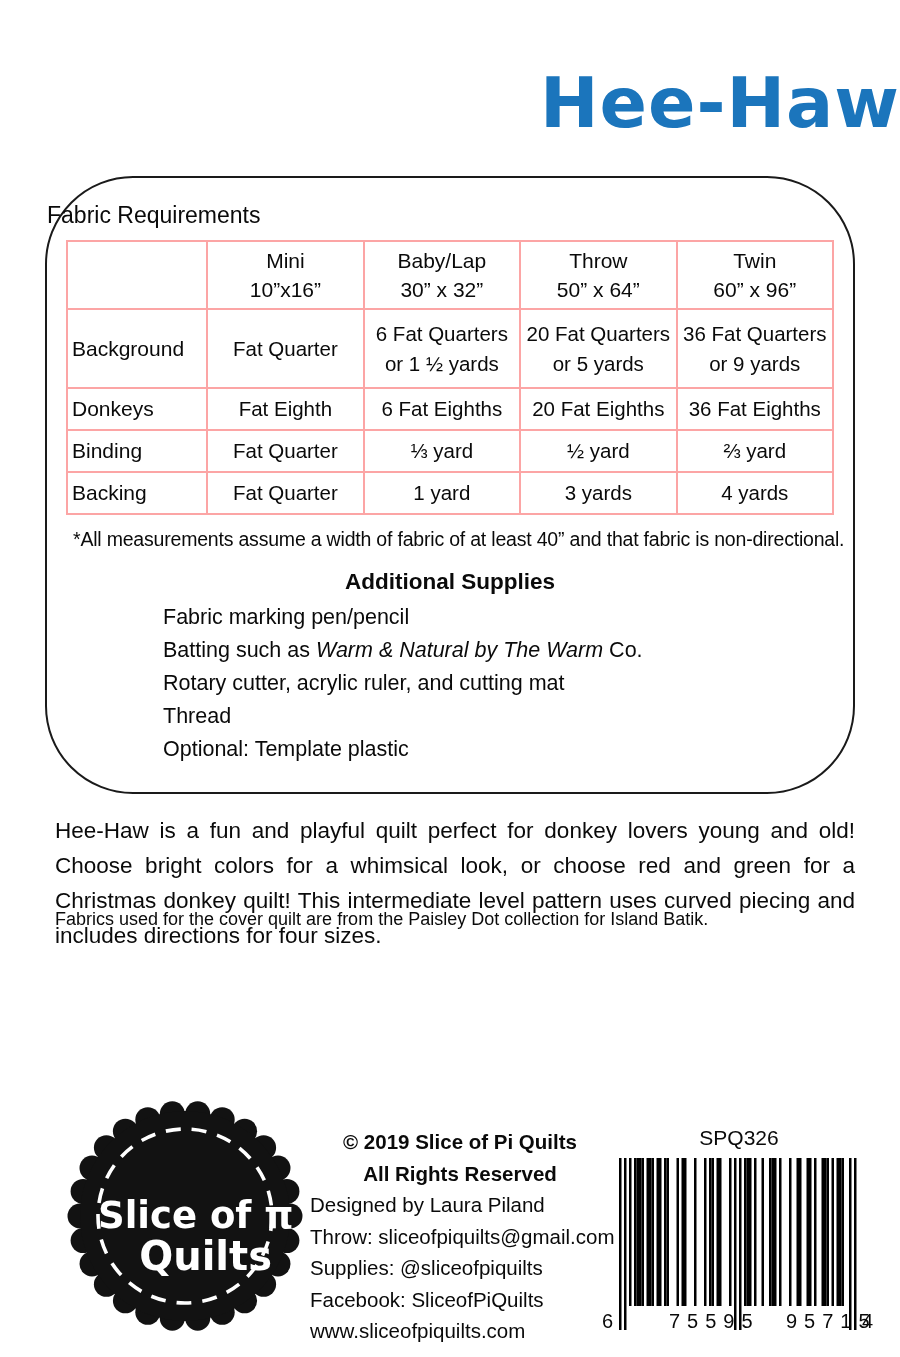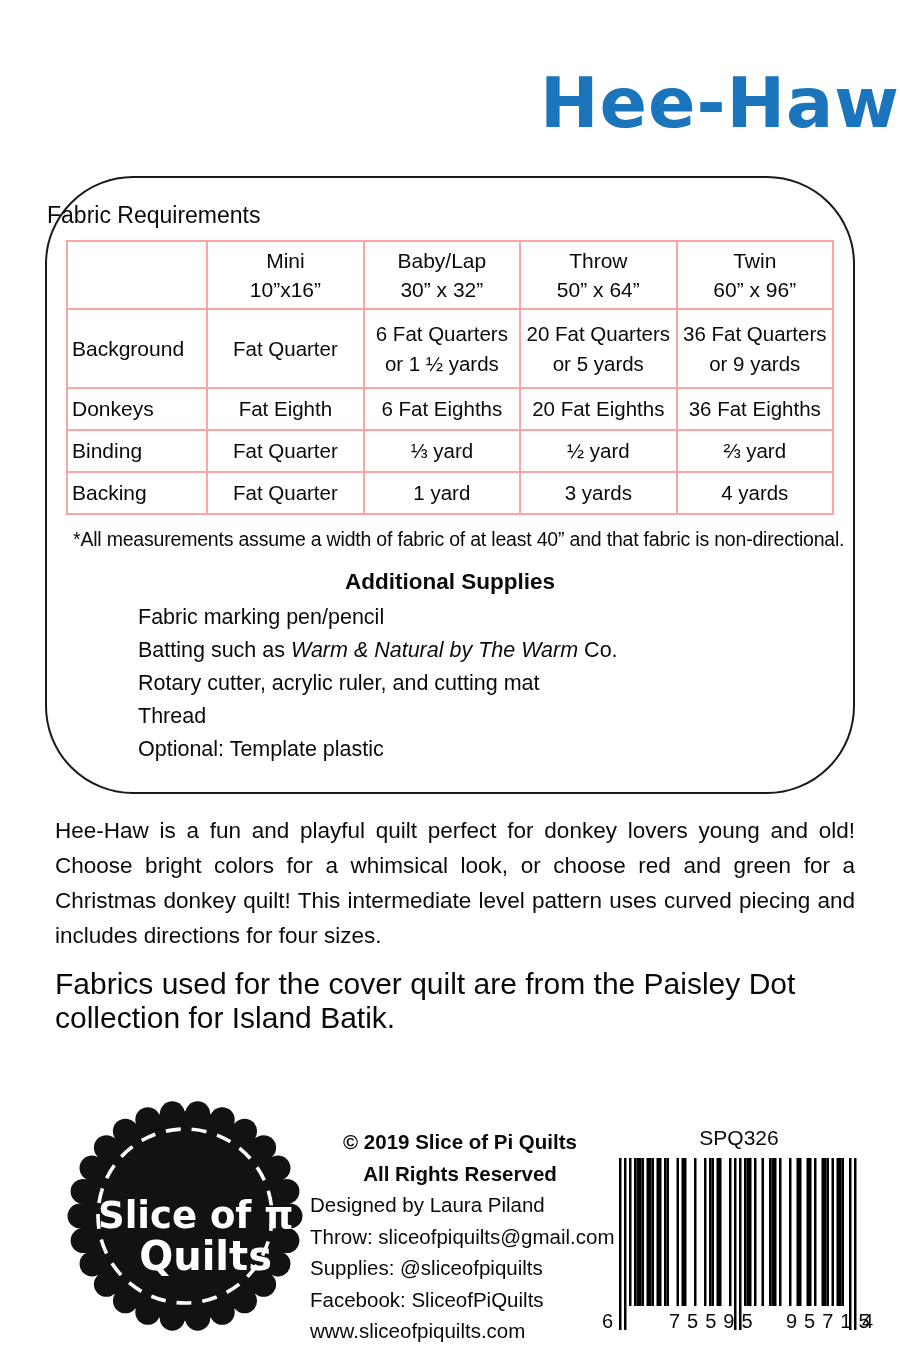--- a/index.html
+++ b/index.html
@@ -59,35 +59,35 @@
     line-height:30px;
     letter-spacing:-0.2px;
   }
 
   .supplies-heading {
     margin-top:15px;
     text-align:center;
     font-size:22.5px; font-weight:700;
   }
   .supplies-list {
-    margin:6px 0 0 91px;
+    margin:6px 0 0 116px;
     font-size:21.5px;
     line-height:33px;
   }
   .supplies-list .em { font-style:italic; }
 
   
   .desc-para {
     position:absolute; left:55px; top:813px; width:800px;
     font-size:22.5px; line-height:35px;
     text-align:justify;
   }
   .fabrics-note {
-    position:absolute; left:55px; top:967px; width:800px;
-    font-size:30px;
+    position:absolute; left:55px; top:909px; width:800px;
+    font-size:18px;
   }
 
   
   .logo-badge { position:absolute; left:60px; top:1092px; width:250px; height:248px; }
   .footer-info {
     position:absolute; left:310px; top:1126px; width:300px;
     font-size:20.5px; line-height:31.5px;
     white-space:nowrap;
   }
   .footer-info .b { font-weight:700;text-align:center; }

